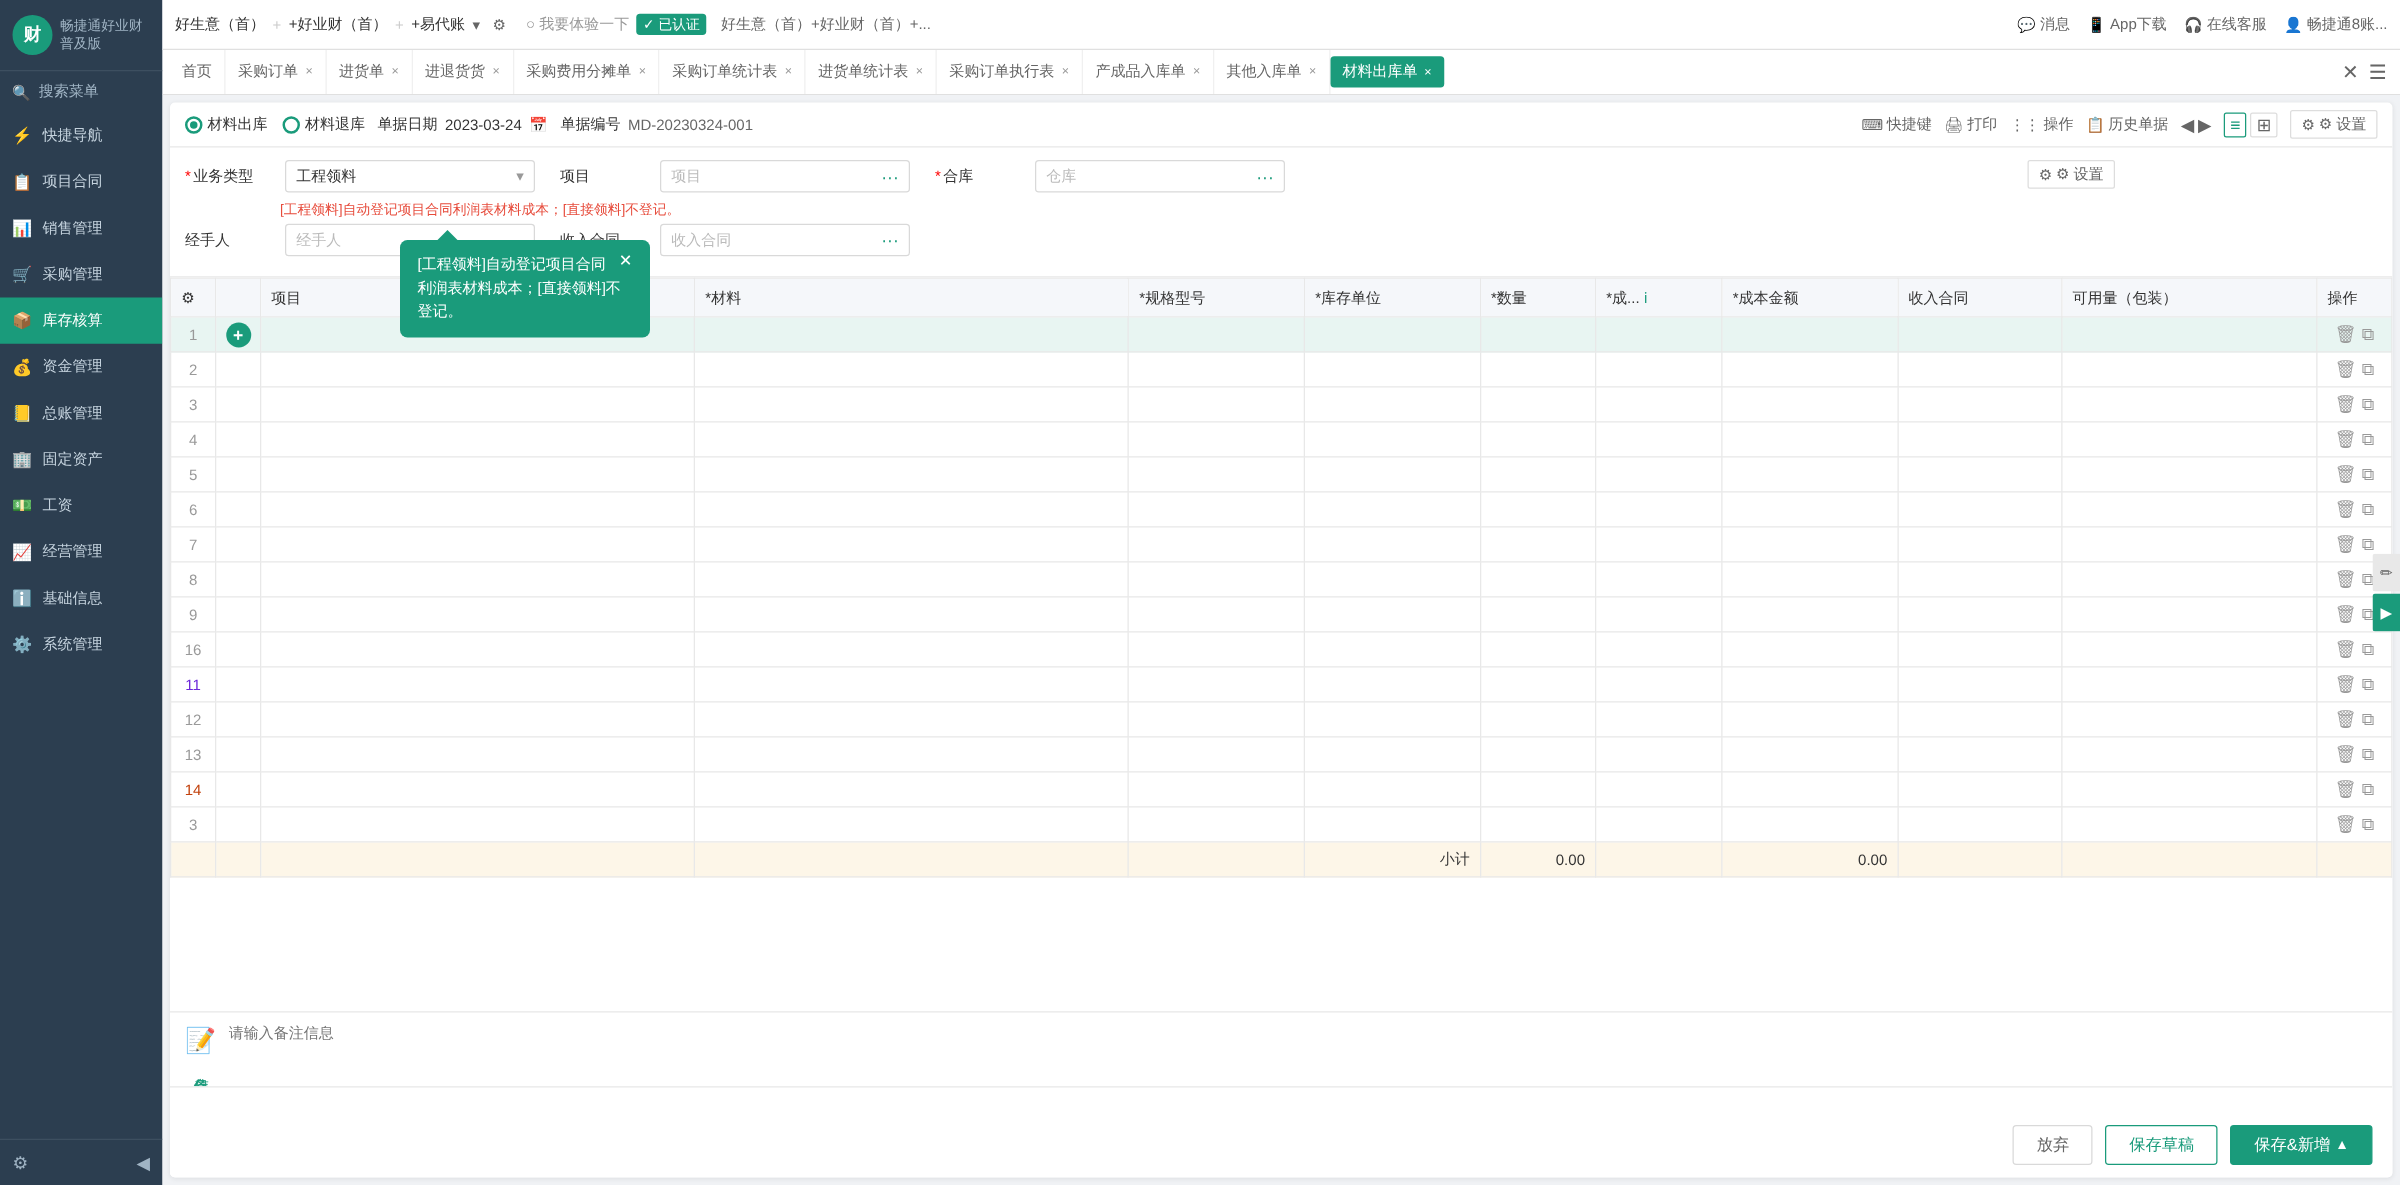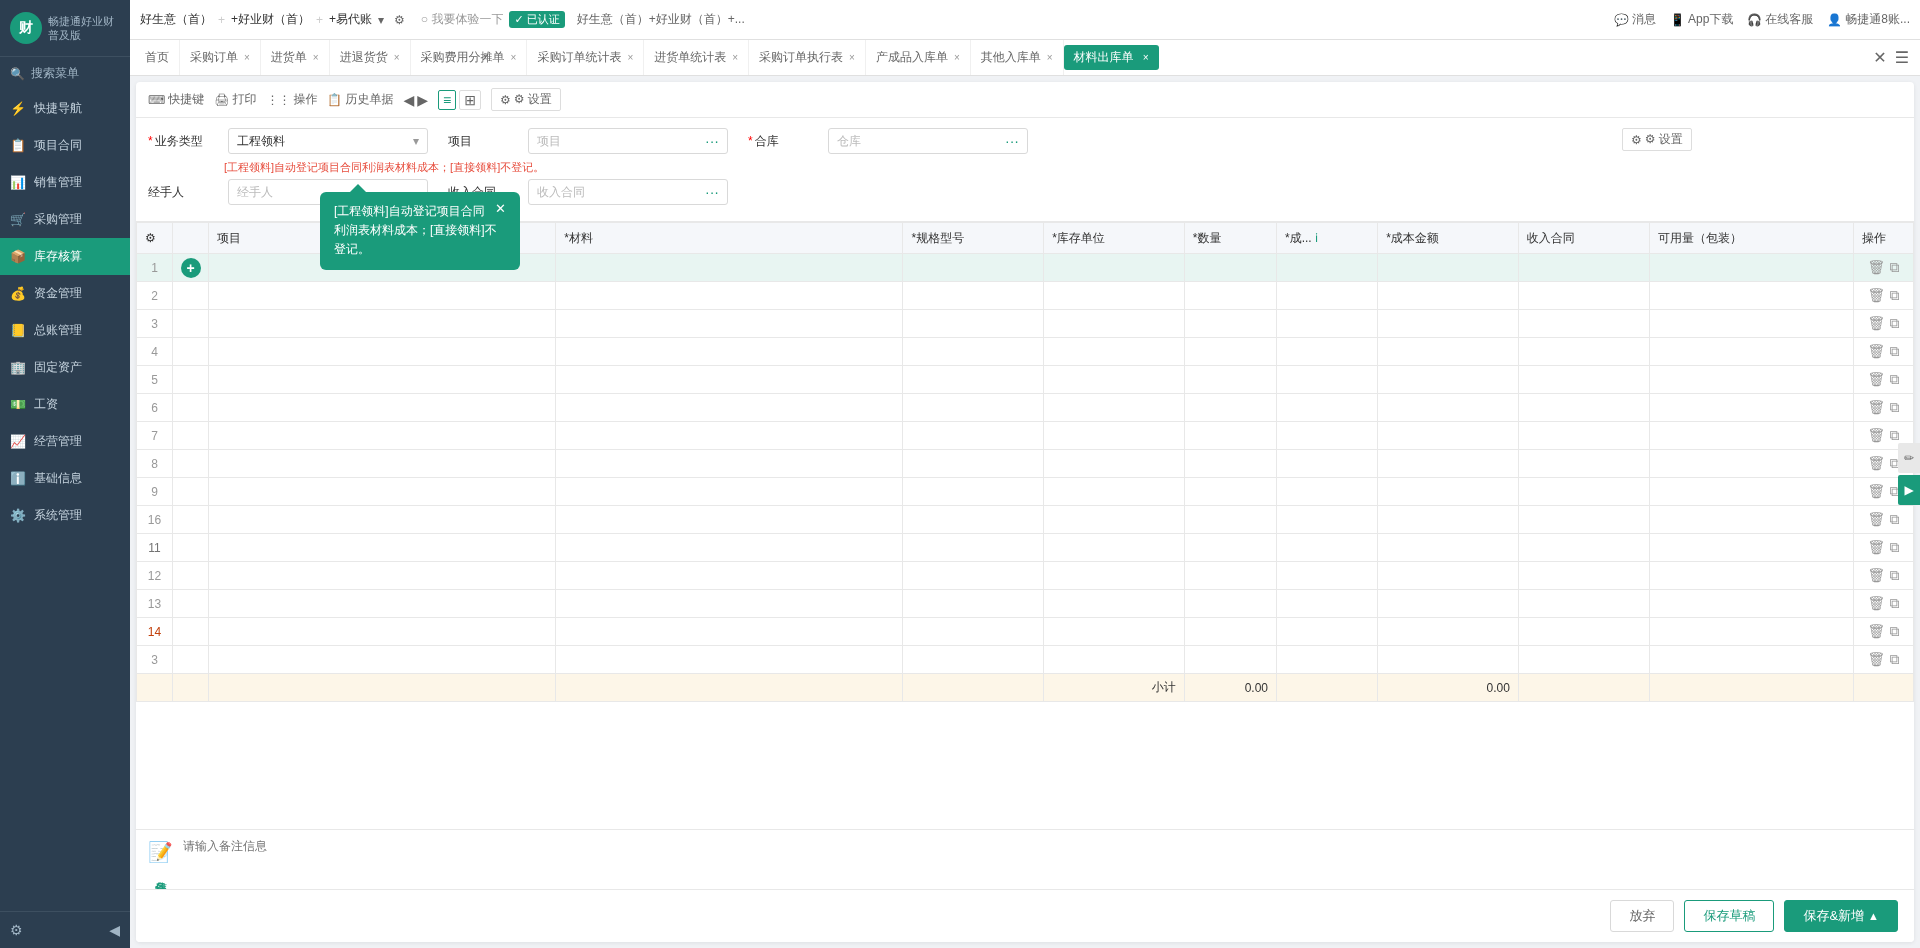--- a/index.html
+++ b/index.html
@@ -25,21 +25,21 @@
     .topbar-left { display: flex; align-items: center; gap: 6px; font-size: 12px; color: #666; }
     .topbar-sep { color: #ccc; }
     .topbar-certified { background: #1a9b7b; color: #fff; border-radius: 3px; padding: 1px 5px; font-size: 11px; }
     .topbar-right { display: flex; align-items: center; gap: 14px; font-size: 12px; color: #666; }
     .topbar-right-item { display: flex; align-items: center; gap: 3px; cursor: pointer; }
 
     
     .tabbar { background: #fff; border-bottom: 1px solid #e0e0e0; display: flex; align-items: center; height: 36px; flex-shrink: 0; overflow-x: auto; padding: 0 5px; }
     .tabbar::-webkit-scrollbar { height: 3px; }
     .tab { display: flex; align-items: center; gap: 4px; padding: 0 10px; height: 36px; cursor: pointer; color: #666; font-size: 12px; white-space: nowrap; border-right: 1px solid #f0f0f0; }
-    .tab-active-style { background: #1a9b7b; color: #fff; border-radius: 3px; padding: 4px 10px; font-size: 12px; cursor: pointer; font-family: Liberation Mono, monospace; }
+    .tab-active-style { background: #1a9b7b; color: #fff; border-radius: 3px; padding: 4px 10px; font-size: 12px; cursor: pointer; }
     .tab-close { font-size: 10px; color: #999; margin-left: 2px; cursor: pointer; }
     .tabbar-end { display: flex; align-items: center; gap: 8px; margin-left: auto; flex-shrink: 0; padding: 0 6px; }
     .tabbar-end-btn { font-size: 16px; cursor: pointer; color: #666; }
 
     
     .content { flex: 1; overflow: hidden; display: flex; flex-direction: column; background: #fff; margin: 6px; border-radius: 4px; box-shadow: 0 1px 4px rgba(0,0,0,0.08); }
 
     
     .content-toolbar { display: flex; align-items: center; justify-content: space-between; padding: 6px 12px; border-bottom: 1px solid #e8e8e8; flex-shrink: 0; }
     .content-toolbar-left { display: flex; align-items: center; gap: 10px; }
@@ -112,21 +112,21 @@
     .subtotal-label { text-align: right; color: #333; }
 
     
     .notes-area { padding: 8px 12px; border-top: 1px solid #e8e8e8; display: flex; align-items: flex-start; gap: 10px; flex-shrink: 0; min-height: 60px; }
     .notes-icon { color: #1a9b7b; font-size: 20px; margin-top: 2px; }
     .notes-label { color: #1a9b7b; font-size: 12px; margin-top: 4px; writing-mode: vertical-rl; text-orientation: mixed; }
     .notes-input { flex: 1; border: none; outline: none; font-size: 12px; color: #999; resize: none; background: transparent; }
 
     
     .bottom-bar { display: flex; align-items: center; justify-content: flex-end; gap: 10px; padding: 10px 16px; border-top: 1px solid #e8e8e8; flex-shrink: 0; background: #fff; }
-    .btn { padding: 6px 18px; border-radius: 3px; font-size: 13px; cursor: pointer; border: 1px solid #d9d9d9; }
+    .btn { padding: 6px 18px; border-radius: 3px; font-size: 13px; cursor: pointer; border: 1px solid #d9d9d9; margin-top: 20px; }
     .btn-default { background: #fff; color: #666; }
     .btn-draft { background: #fff; color: #1a9b7b; border-color: #1a9b7b; }
     .btn-primary { background: #1a9b7b; color: #fff; border-color: #1a9b7b; display: flex; align-items: center; gap: 4px; }
     .btn-primary-arrow { font-size: 11px; }
 
     
     .side-panel { position: fixed; right: 0; top: 50%; transform: translateY(-50%); display: flex; flex-direction: column; gap: 2px; z-index: 50; }
     .side-panel-btn { width: 22px; height: 30px; background: #e8e8e8; display: flex; align-items: center; justify-content: center; cursor: pointer; font-size: 12px; color: #666; border-radius: 2px 0 0 2px; }
     .side-panel-btn.green { background: #1a9b7b; color: #fff; }
     .dot-btn { color: #1a9b7b; cursor: pointer; }
@@ -287,20 +287,41 @@
     </div>
     <div class="tabbar-end">
       <span class="tabbar-end-btn">✕</span>
       <span class="tabbar-end-btn">☰</span>
     </div>
   </div>
 
   <div class="content">
 
     <div class="content-toolbar">
+      <div class="content-toolbar-left">
+        <div class="radio-group">
+          <label class="radio-item">
+            <div class="radio-dot active"></div>
+            <span>材料出库</span>
+          </label>
+          <label class="radio-item">
+            <div class="radio-dot"></div>
+            <span>材料退库</span>
+          </label>
+        </div>
+        <div class="doc-date">
+          <span>单据日期</span>
+          <span>2023-03-24</span>
+          <span class="doc-date-icon">📅</span>
+        </div>
+        <div class="doc-no">
+          <span>单据编号</span>
+          <span style="color:#666;">MD-20230324-001</span>
+        </div>
+      </div>
       <div class="content-toolbar-right">
         <div class="toolbar-btn">
           <span>⌨</span>
           <span>快捷键</span>
         </div>
         <div class="toolbar-btn">
           <span>🖨</span>
           <span>打印</span>
         </div>
         <div class="toolbar-btn">
@@ -595,21 +616,21 @@
       <td></td>
       <td></td>
       <td class="col-action">
         <div class="action-btns">
           <span class="action-btn">🗑</span>
           <span class="action-btn">⧉</span>
         </div>
       </td>
     </tr>
             <tr>
-      <td class="col-num" style="text-align:center;color:#737373;">11</td>
+      <td class="col-num" style="text-align:center;color:#6d28d9;">11</td>
       <td></td>
       <td></td>
       <td></td>
       <td></td>
       <td></td>
       <td></td>
       <td></td>
       <td></td>
       <td></td>
       <td></td>

